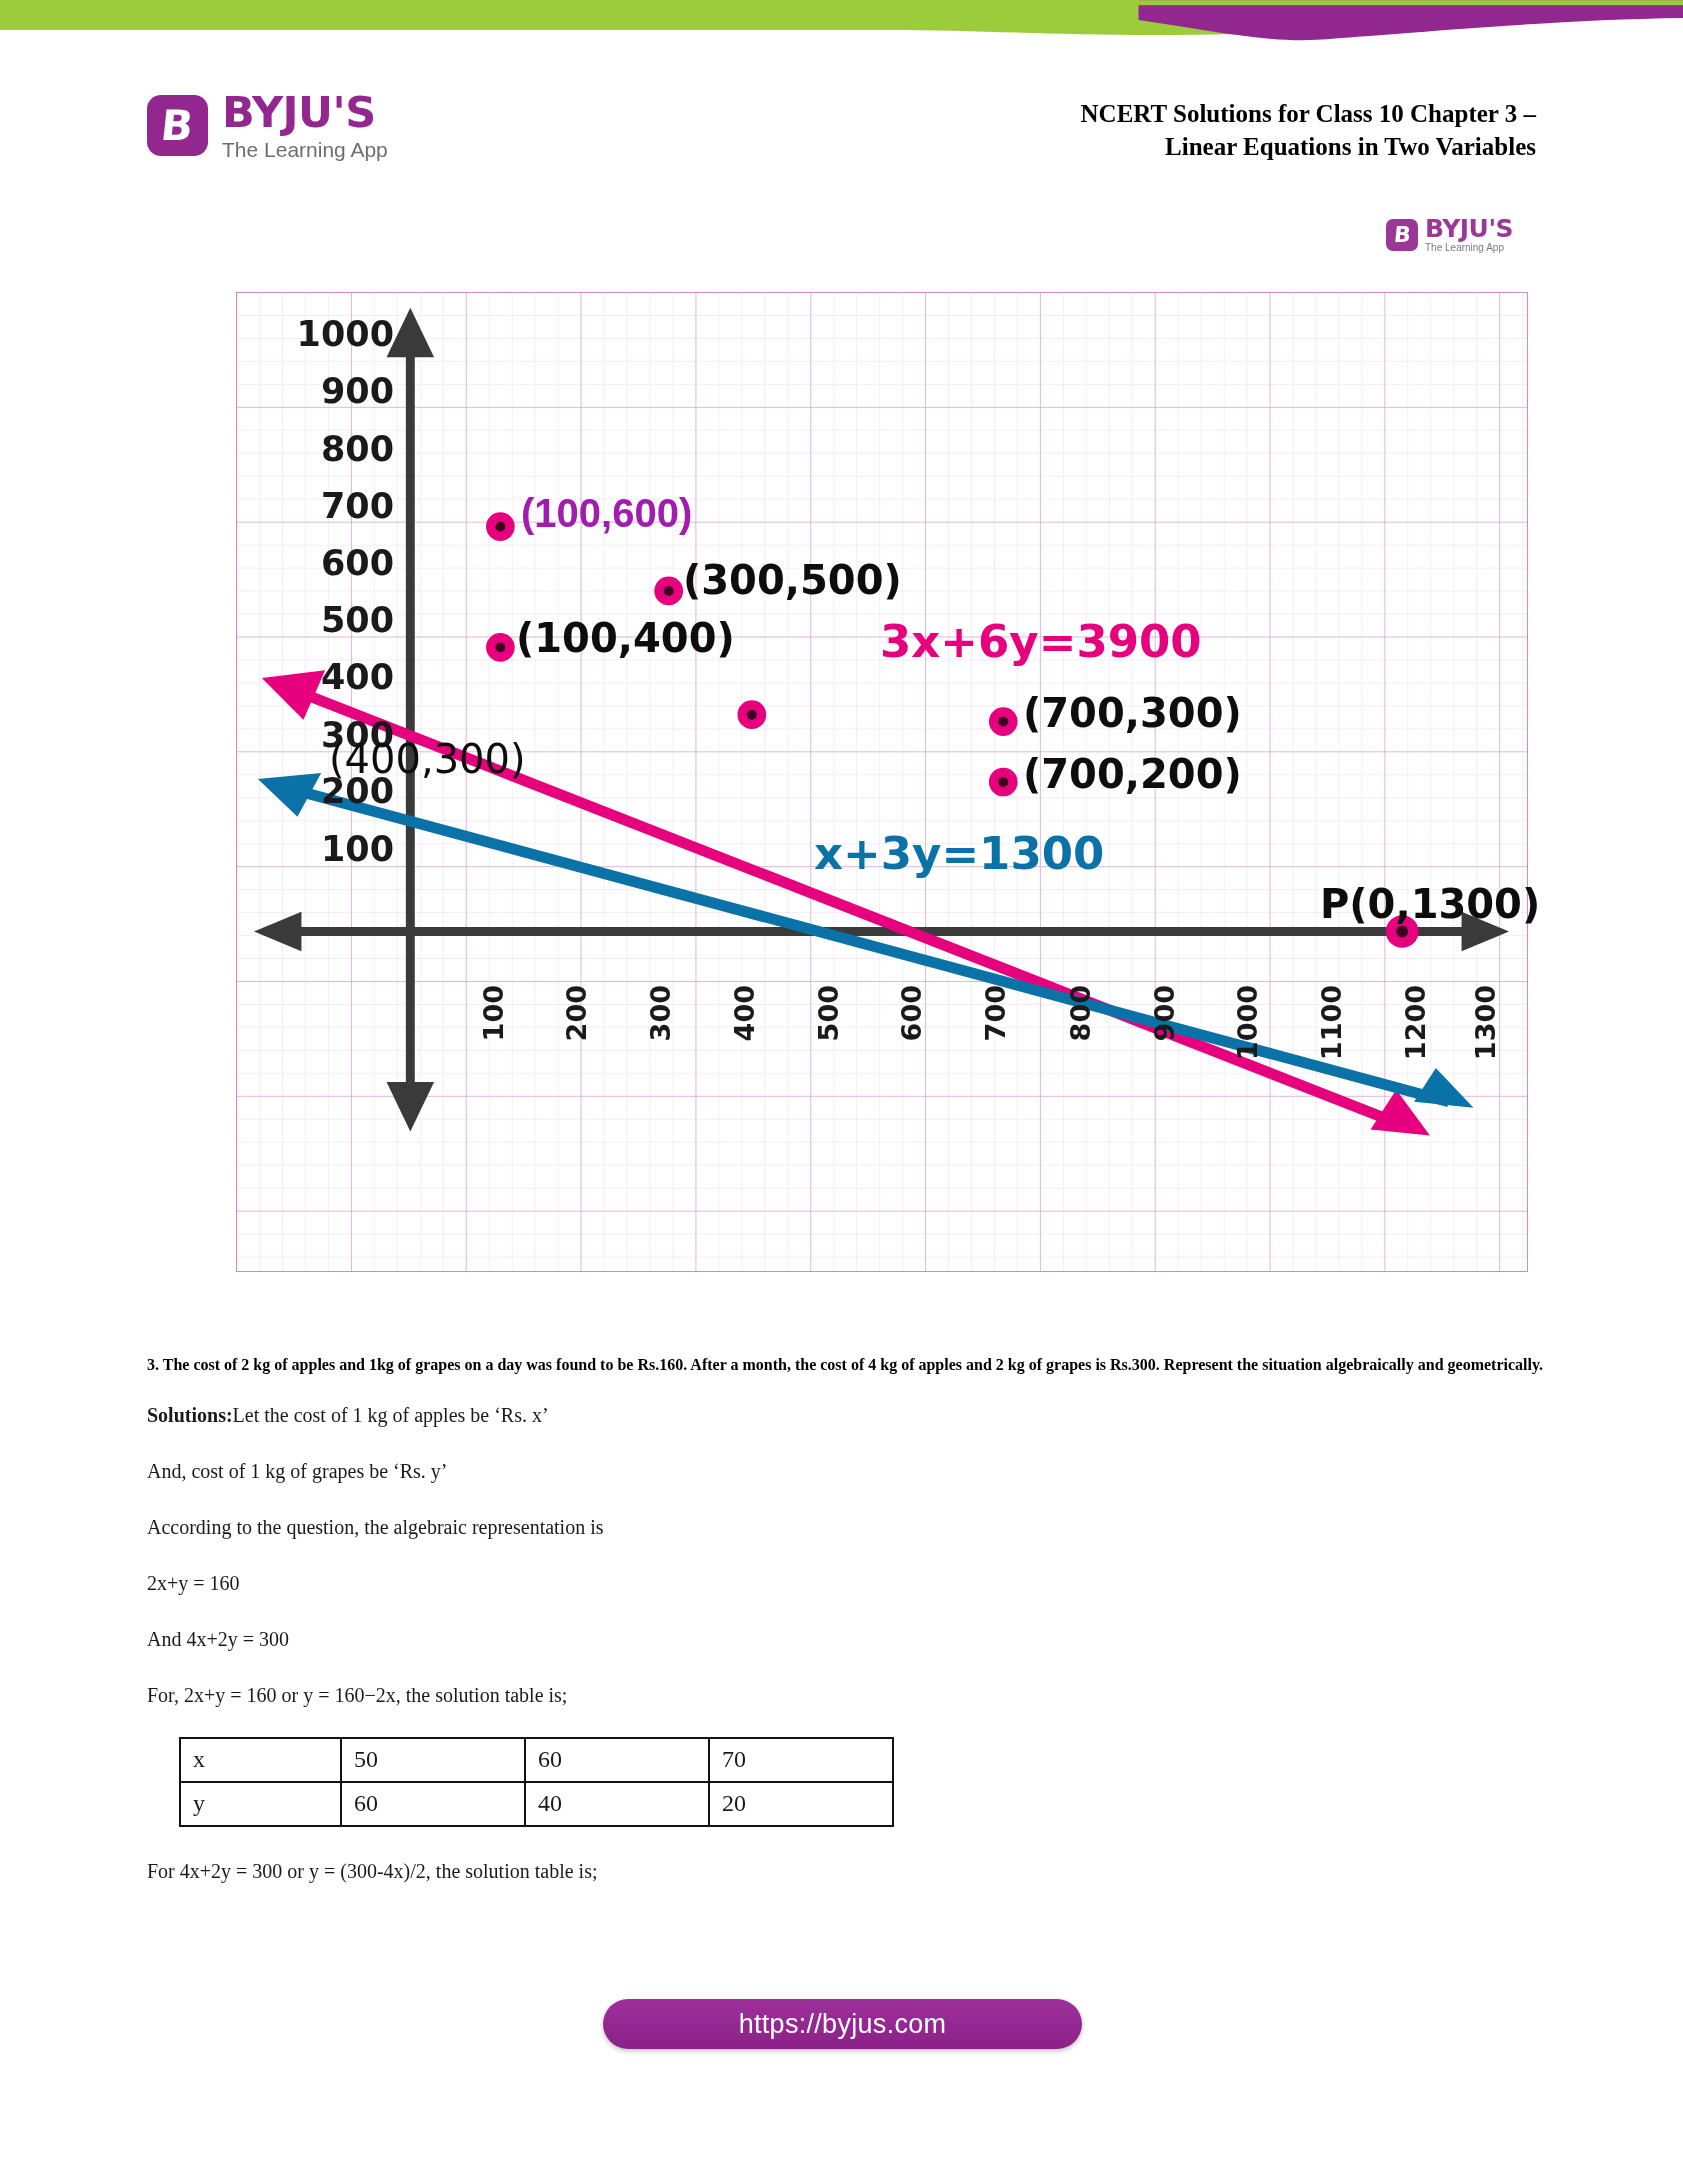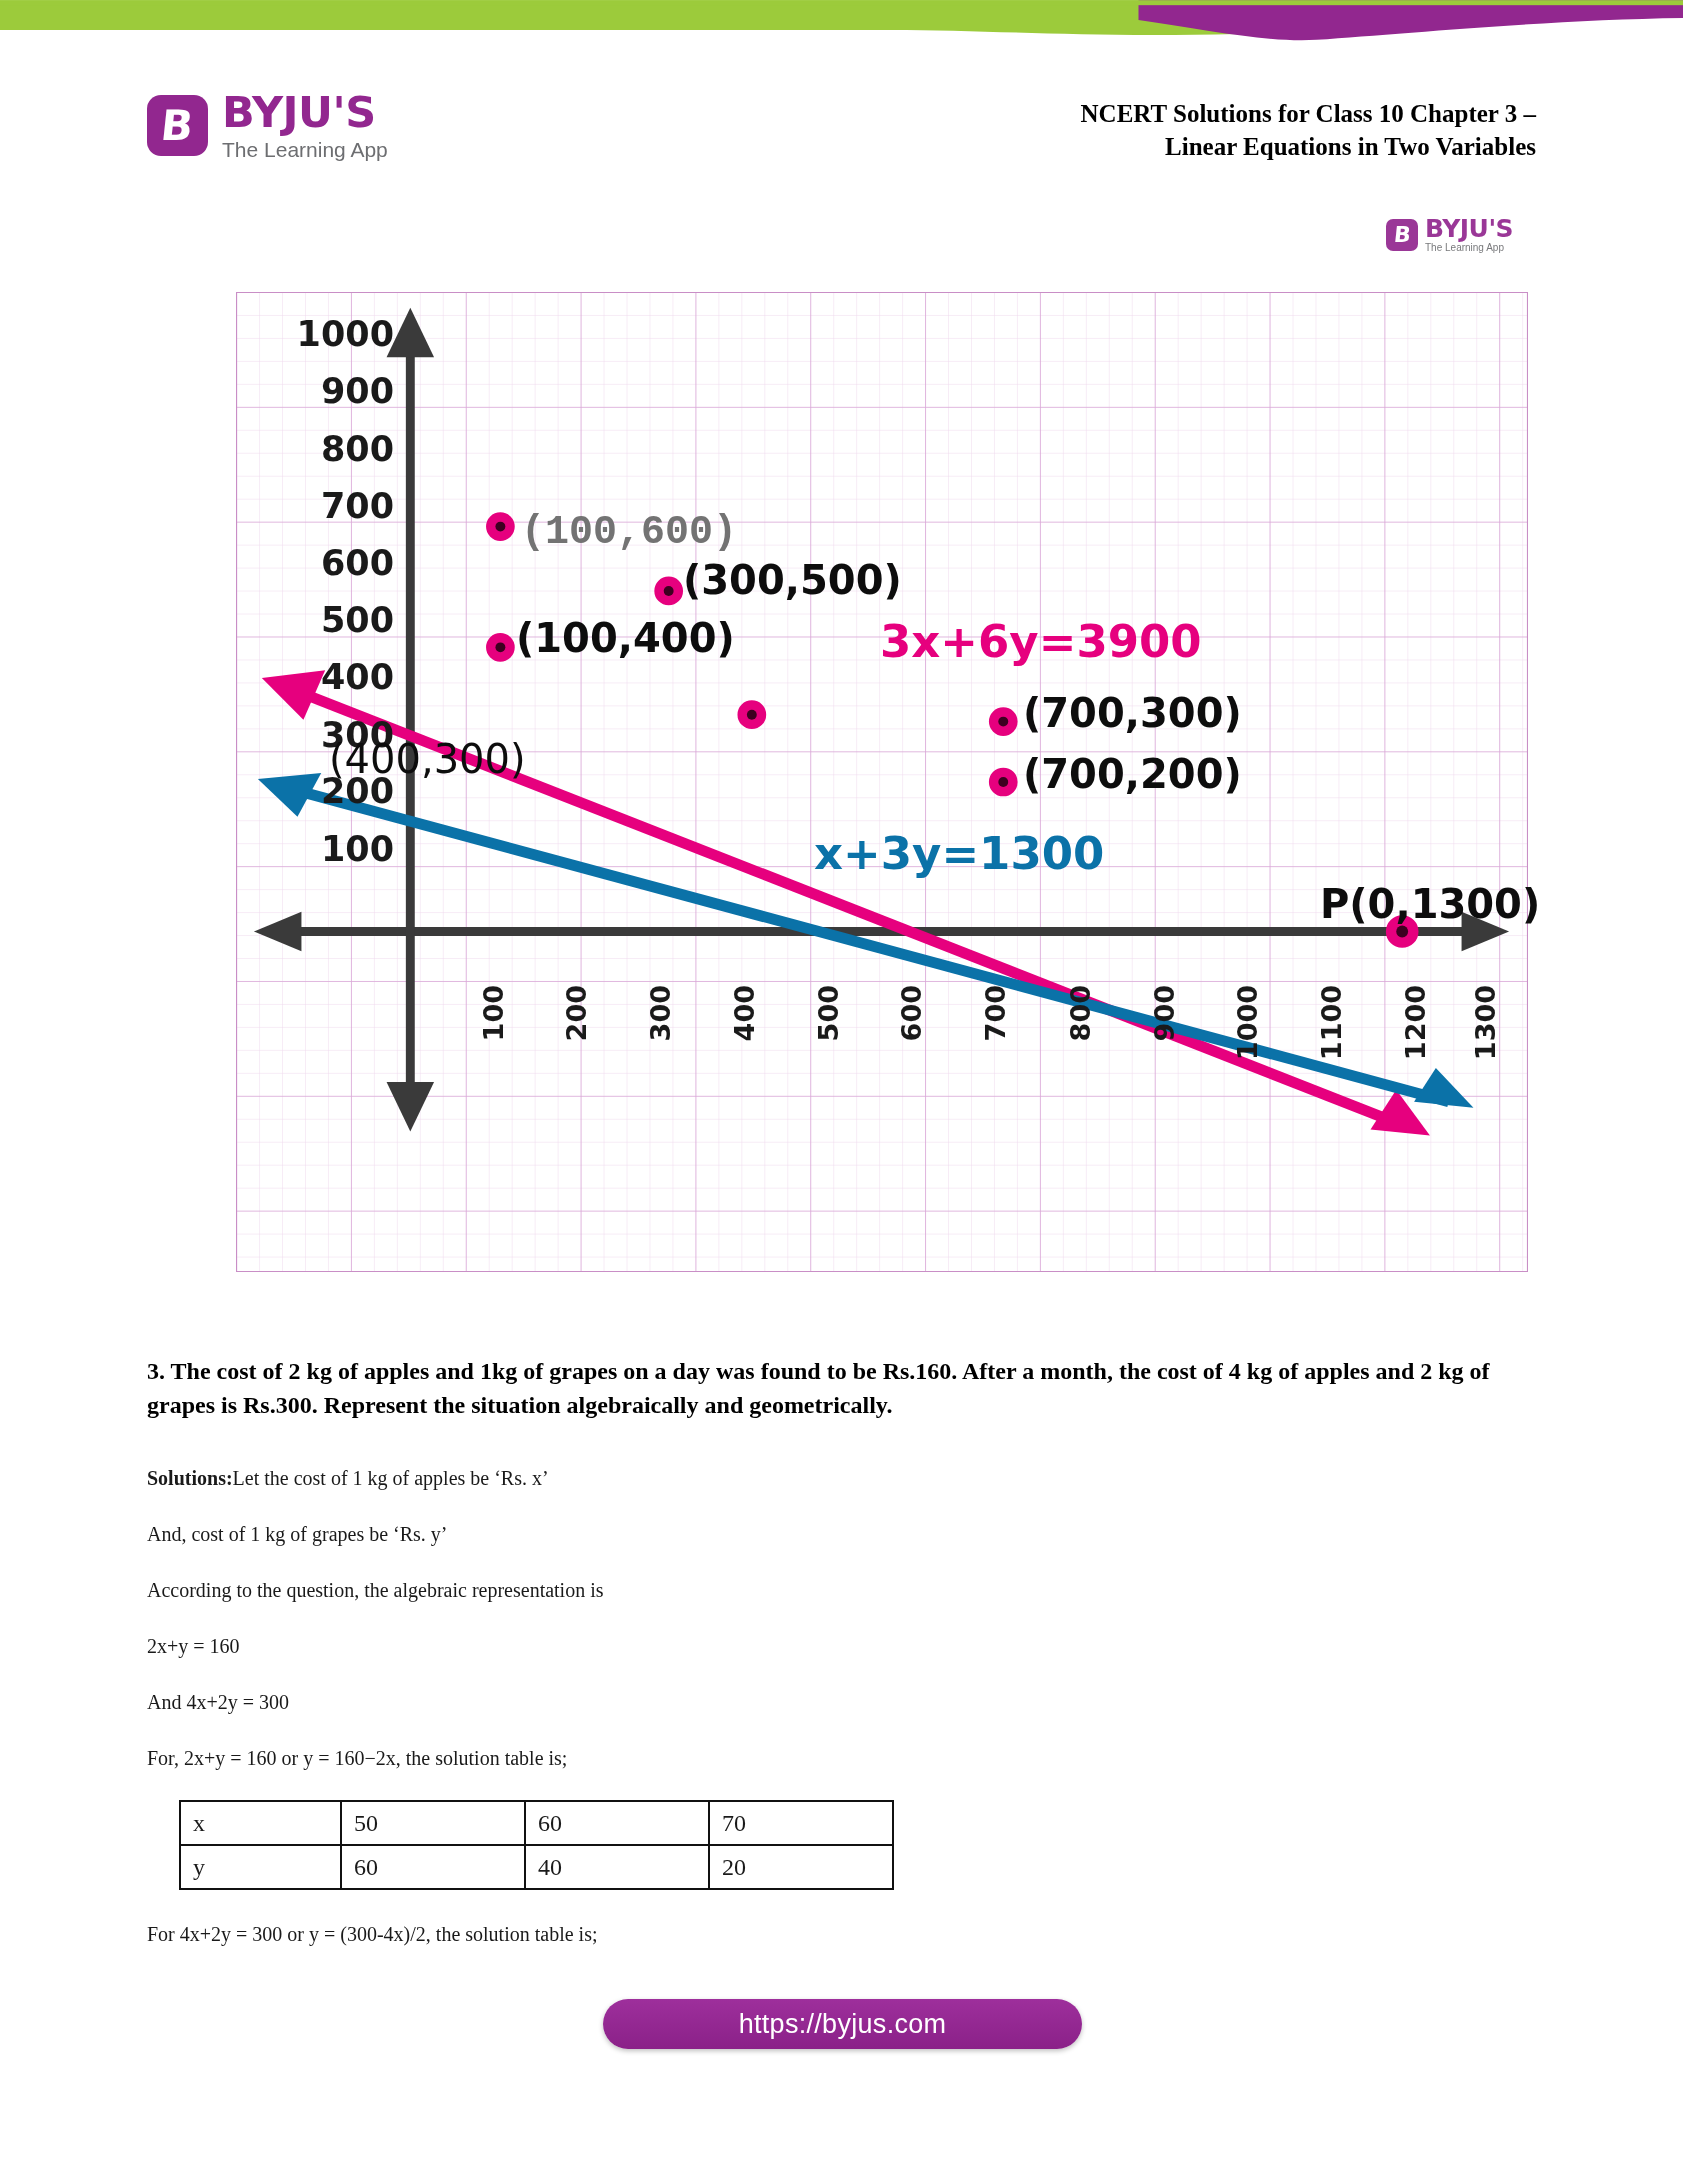--- a/index.html
+++ b/index.html
@@ -103,24 +103,24 @@
     width: 1292px;
     height: 774px;
   }
   .figure svg { display: block; }
 
   
   .content { position: absolute; left: 147px; top: 1354px; width: 1406px; }
   .q-text {
     font-family: "Liberation Serif", serif;
     font-weight: bold;
-    font-size: 24px;
+    font-size: 16px;
     line-height: 1.42;
     color: #000;
-    margin: 0 0 42px 0;
+    margin: 0 0 24px 0;
   }
   .p-text {
     font-family: "Liberation Serif", serif;
     font-size: 20px;
     line-height: 1.4;
     color: #1a1a1a;
     margin: 0 0 28px 0;
   }
   .p-text b { font-weight: bold; }
 
@@ -276,21 +276,21 @@
   <div style="position:absolute;left:577px;top:693px;font-family:'DejaVu Sans',sans-serif;font-weight:bold;font-size:27px;color:#1a1a1a;writing-mode:vertical-rl;transform:rotate(180deg);">500</div>
   <div style="position:absolute;left:660px;top:693px;font-family:'DejaVu Sans',sans-serif;font-weight:bold;font-size:27px;color:#1a1a1a;writing-mode:vertical-rl;transform:rotate(180deg);">600</div>
   <div style="position:absolute;left:744px;top:693px;font-family:'DejaVu Sans',sans-serif;font-weight:bold;font-size:27px;color:#1a1a1a;writing-mode:vertical-rl;transform:rotate(180deg);">700</div>
   <div style="position:absolute;left:829px;top:693px;font-family:'DejaVu Sans',sans-serif;font-weight:bold;font-size:27px;color:#1a1a1a;writing-mode:vertical-rl;transform:rotate(180deg);">800</div>
   <div style="position:absolute;left:913px;top:693px;font-family:'DejaVu Sans',sans-serif;font-weight:bold;font-size:27px;color:#1a1a1a;writing-mode:vertical-rl;transform:rotate(180deg);">900</div>
   <div style="position:absolute;left:996px;top:693px;font-family:'DejaVu Sans',sans-serif;font-weight:bold;font-size:27px;color:#1a1a1a;writing-mode:vertical-rl;transform:rotate(180deg);">1000</div>
   <div style="position:absolute;left:1080px;top:693px;font-family:'DejaVu Sans',sans-serif;font-weight:bold;font-size:27px;color:#1a1a1a;writing-mode:vertical-rl;transform:rotate(180deg);">1100</div>
   <div style="position:absolute;left:1164px;top:693px;font-family:'DejaVu Sans',sans-serif;font-weight:bold;font-size:27px;color:#1a1a1a;writing-mode:vertical-rl;transform:rotate(180deg);">1200</div>
   <div style="position:absolute;left:1234px;top:693px;font-family:'DejaVu Sans',sans-serif;font-weight:bold;font-size:27px;color:#1a1a1a;writing-mode:vertical-rl;transform:rotate(180deg);">1300</div>
 
-  <div style="position:absolute;left:285px;top:218px;font-family:Liberation Mono, monospace;font-weight:bold;font-size:40px;color:#737373;">(100,600)</div>
+  <div style="position:absolute;left:285px;top:199px;font-family:Liberation Sans, sans-serif;font-weight:bold;font-size:40px;color:#a21caf;">(100,600)</div>
   <div style="position:absolute;left:447px;top:265px;font-family:'DejaVu Sans',sans-serif;font-weight:bold;font-size:40px;color:#0d0d0d;">(300,500)</div>
   <div style="position:absolute;left:280px;top:323px;font-family:'DejaVu Sans',sans-serif;font-weight:bold;font-size:40px;color:#0d0d0d;">(100,400)</div>
   <div style="position:absolute;left:93px;top:444px;font-family:'DejaVu Sans',sans-serif;font-weight:normal;font-size:40px;color:#0d0d0d;">(400,300)</div>
   <div style="position:absolute;left:787px;top:398px;font-family:'DejaVu Sans',sans-serif;font-weight:bold;font-size:40px;color:#0d0d0d;">(700,300)</div>
   <div style="position:absolute;left:787px;top:459px;font-family:'DejaVu Sans',sans-serif;font-weight:bold;font-size:40px;color:#0d0d0d;">(700,200)</div>
   <div style="position:absolute;left:1084px;top:589px;font-family:'DejaVu Sans',sans-serif;font-weight:bold;font-size:40px;color:#0d0d0d;">P(0,1300)</div>
 
   <div style="position:absolute;left:644px;top:323px;font-family:'DejaVu Sans',sans-serif;font-weight:bold;font-size:45px;color:#e6007e;">3x+6y=3900</div>
   <div style="position:absolute;left:578px;top:535px;font-family:'DejaVu Sans',sans-serif;font-weight:bold;font-size:45px;color:#0b72a8;">x+3y=1300</div>
 </div>

